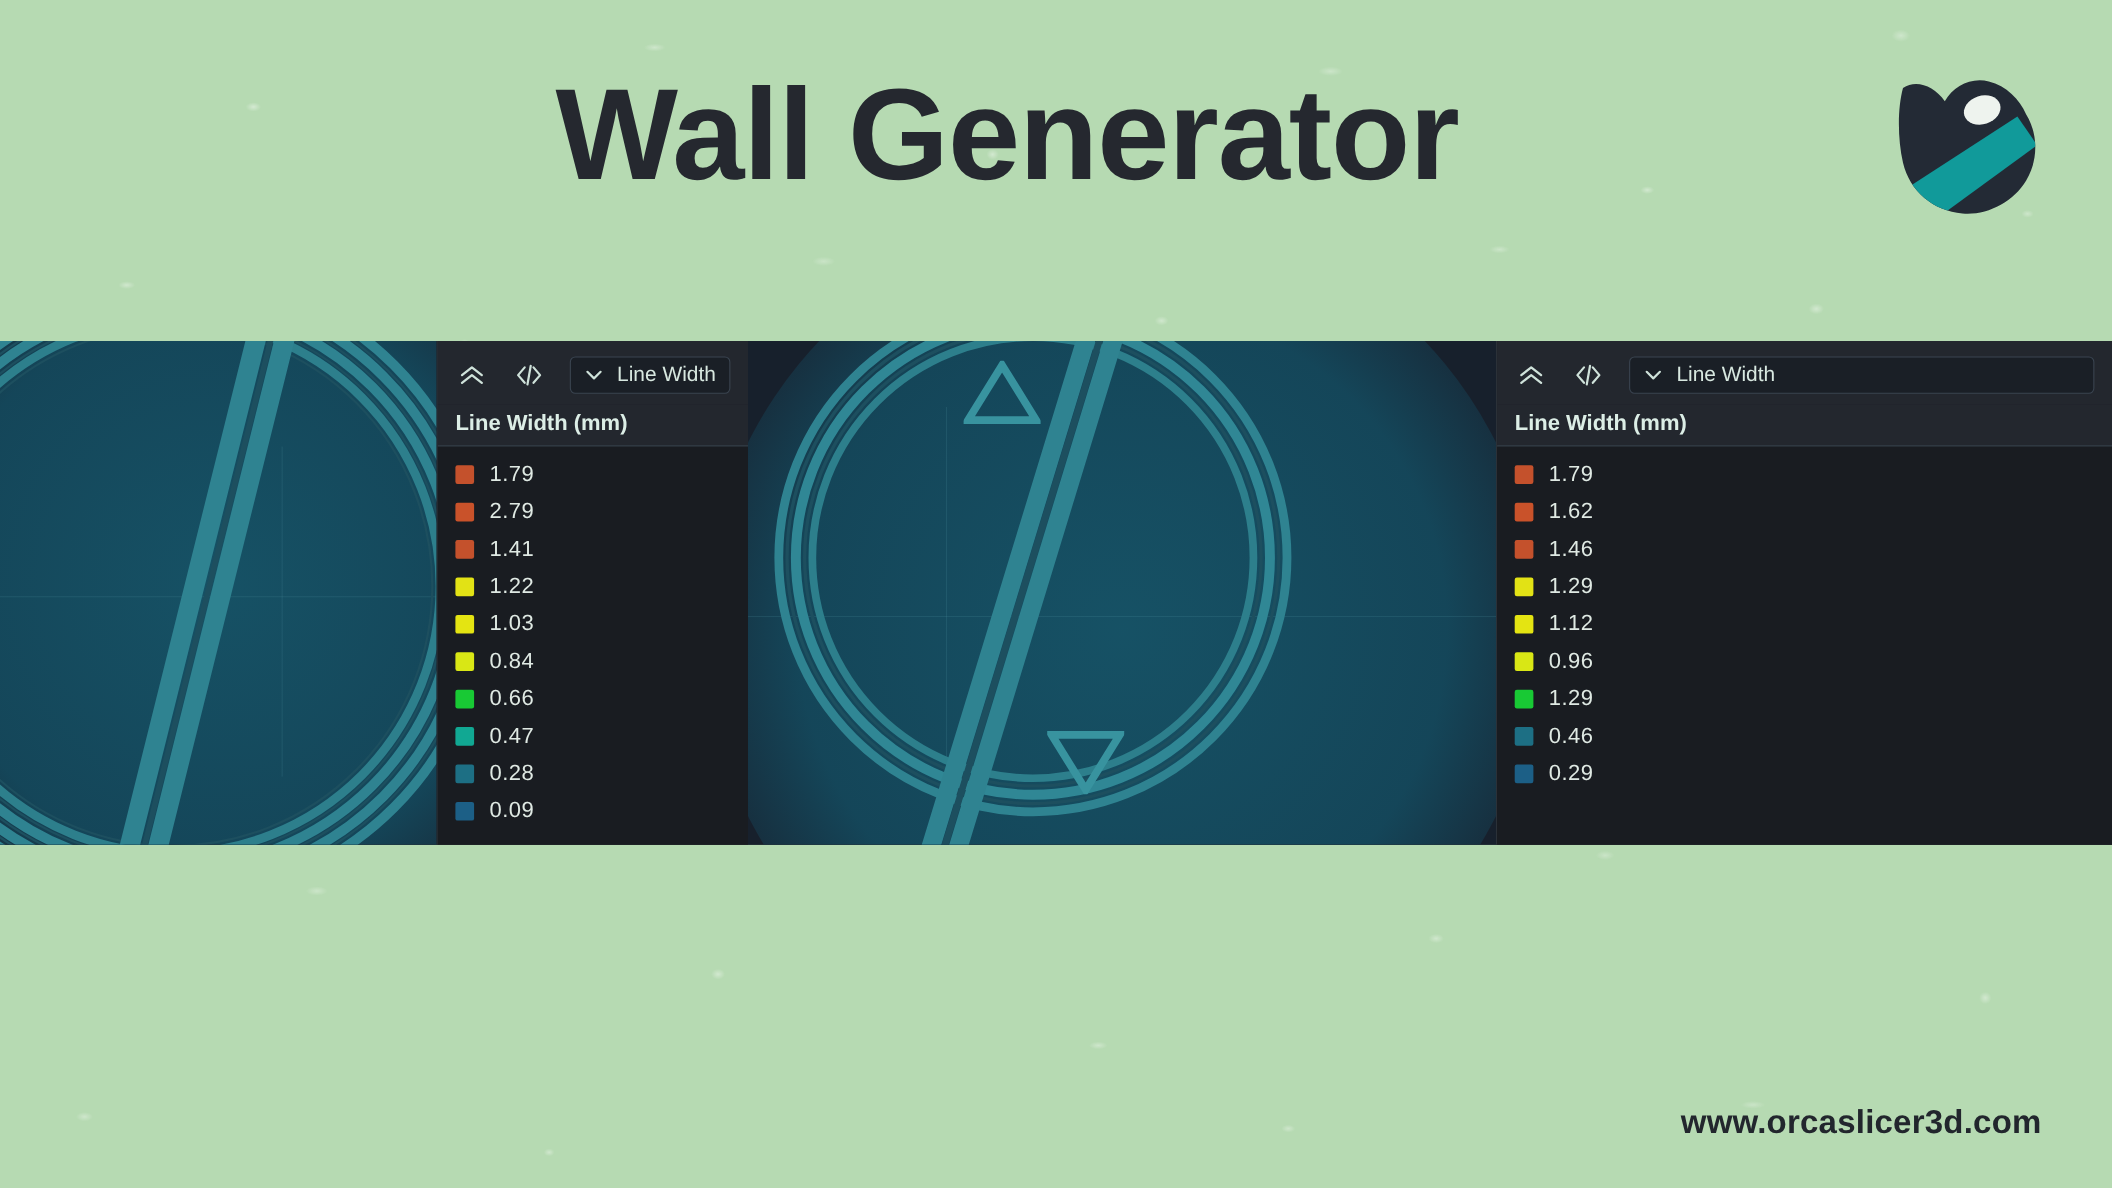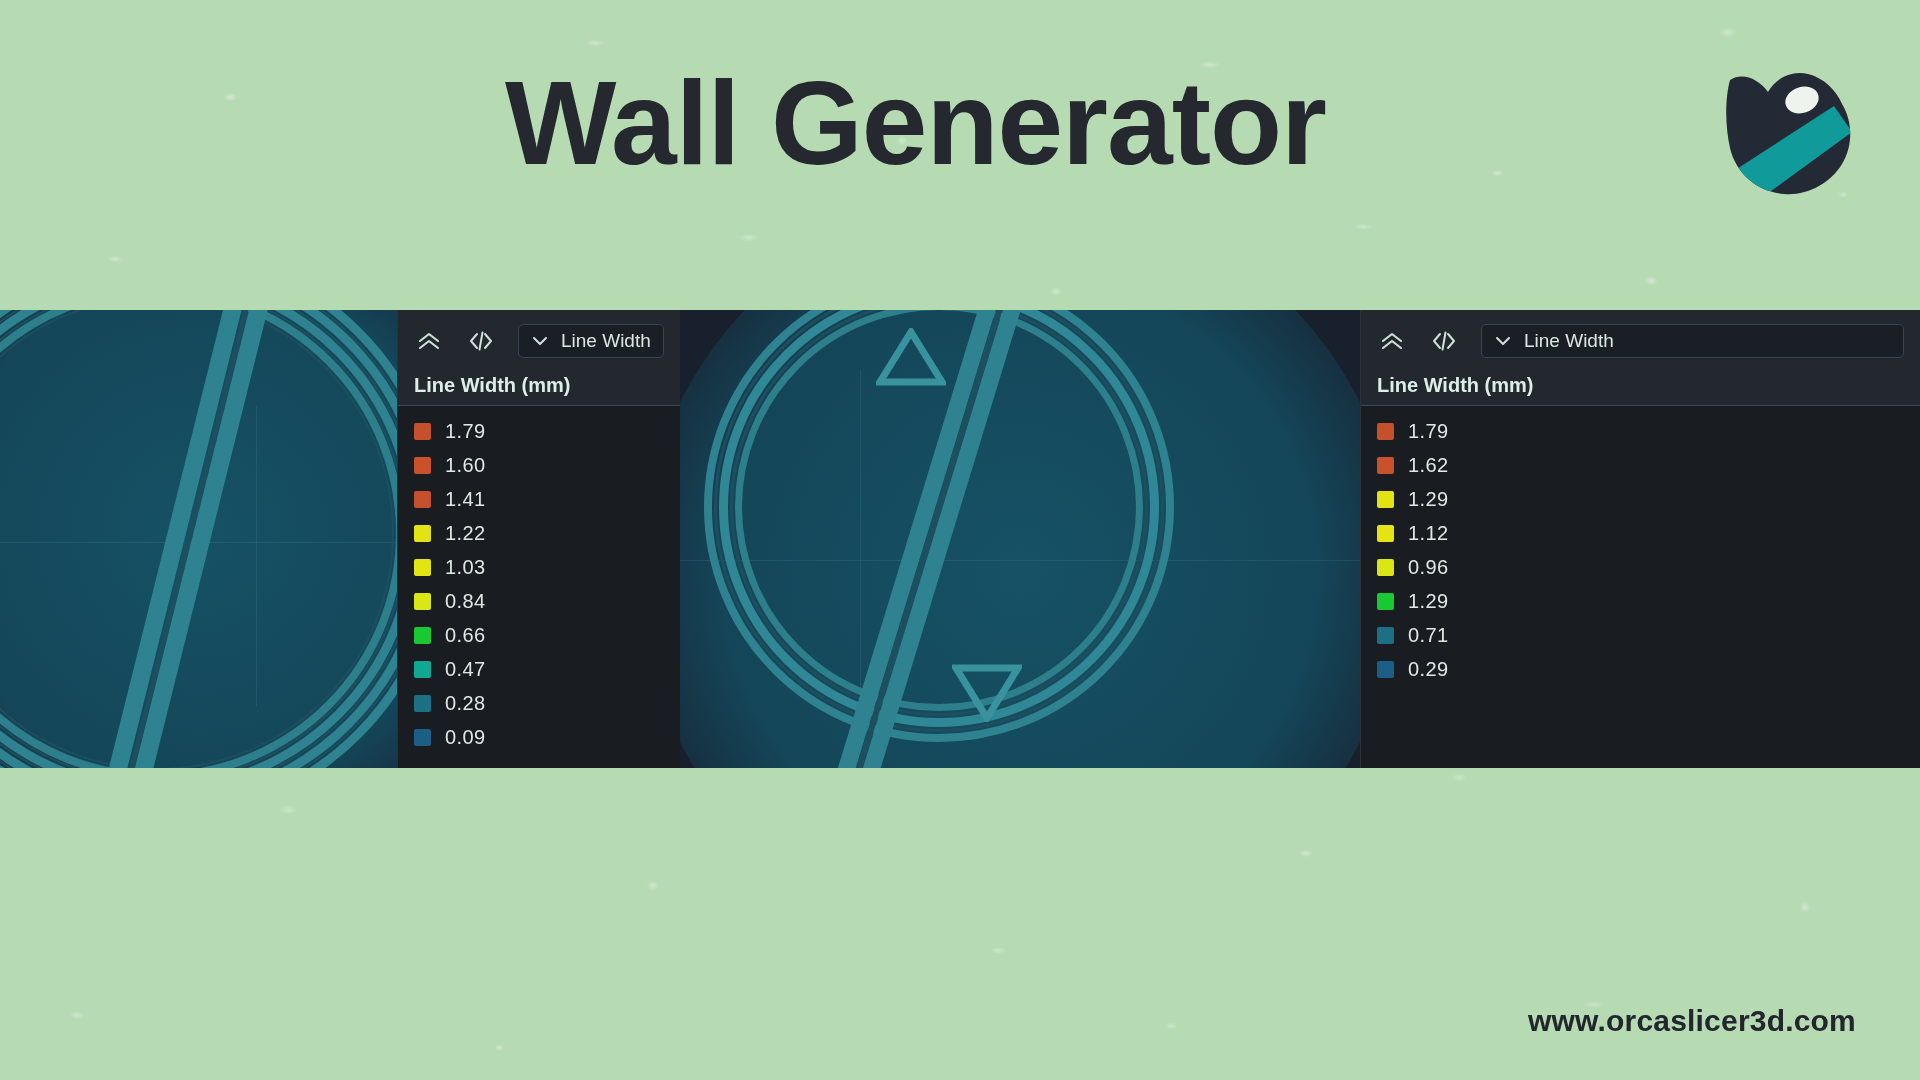--- a/index.html
+++ b/index.html
@@ -319,21 +319,21 @@
 
         <div class="legend-heading">Line Width (mm)</div>
 
         <div class="legend-list">
             <div class="legend-row">
               <span class="swatch" style="background: rgb(196, 81, 44);"></span>
               <span class="legend-value">1.79</span>
             </div>
             <div class="legend-row">
               <span class="swatch" style="background: rgb(201, 82, 42);"></span>
-              <span class="legend-value">1.60</span>
+              <span class="legend-value">2.79</span>
             </div>
             <div class="legend-row">
               <span class="swatch" style="background: rgb(196, 81, 44);"></span>
               <span class="legend-value">1.41</span>
             </div>
             <div class="legend-row">
               <span class="swatch" style="background: rgb(226, 226, 21);"></span>
               <span class="legend-value">1.22</span>
             </div>
             <div class="legend-row">
@@ -427,38 +427,42 @@
         <div class="legend-list">
             <div class="legend-row">
               <span class="swatch" style="background: rgb(196, 81, 44);"></span>
               <span class="legend-value">1.79</span>
             </div>
             <div class="legend-row">
               <span class="swatch" style="background: rgb(201, 82, 42);"></span>
               <span class="legend-value">1.62</span>
             </div>
             <div class="legend-row">
+              <span class="swatch" style="background: rgb(196, 81, 44);"></span>
+              <span class="legend-value">1.46</span>
+            </div>
+            <div class="legend-row">
               <span class="swatch" style="background: rgb(226, 226, 21);"></span>
               <span class="legend-value">1.29</span>
             </div>
             <div class="legend-row">
               <span class="swatch" style="background: rgb(228, 228, 18);"></span>
               <span class="legend-value">1.12</span>
             </div>
             <div class="legend-row">
               <span class="swatch" style="background: rgb(217, 231, 21);"></span>
               <span class="legend-value">0.96</span>
             </div>
             <div class="legend-row">
               <span class="swatch" style="background: rgb(24, 201, 52);"></span>
               <span class="legend-value">1.29</span>
             </div>
             <div class="legend-row">
               <span class="swatch" style="background: rgb(29, 111, 132);"></span>
-              <span class="legend-value">0.71</span>
+              <span class="legend-value">0.46</span>
             </div>
             <div class="legend-row">
               <span class="swatch" style="background: rgb(28, 95, 134);"></span>
               <span class="legend-value">0.29</span>
             </div>
           </div>
       </div>
     </div>
   </div>
 

